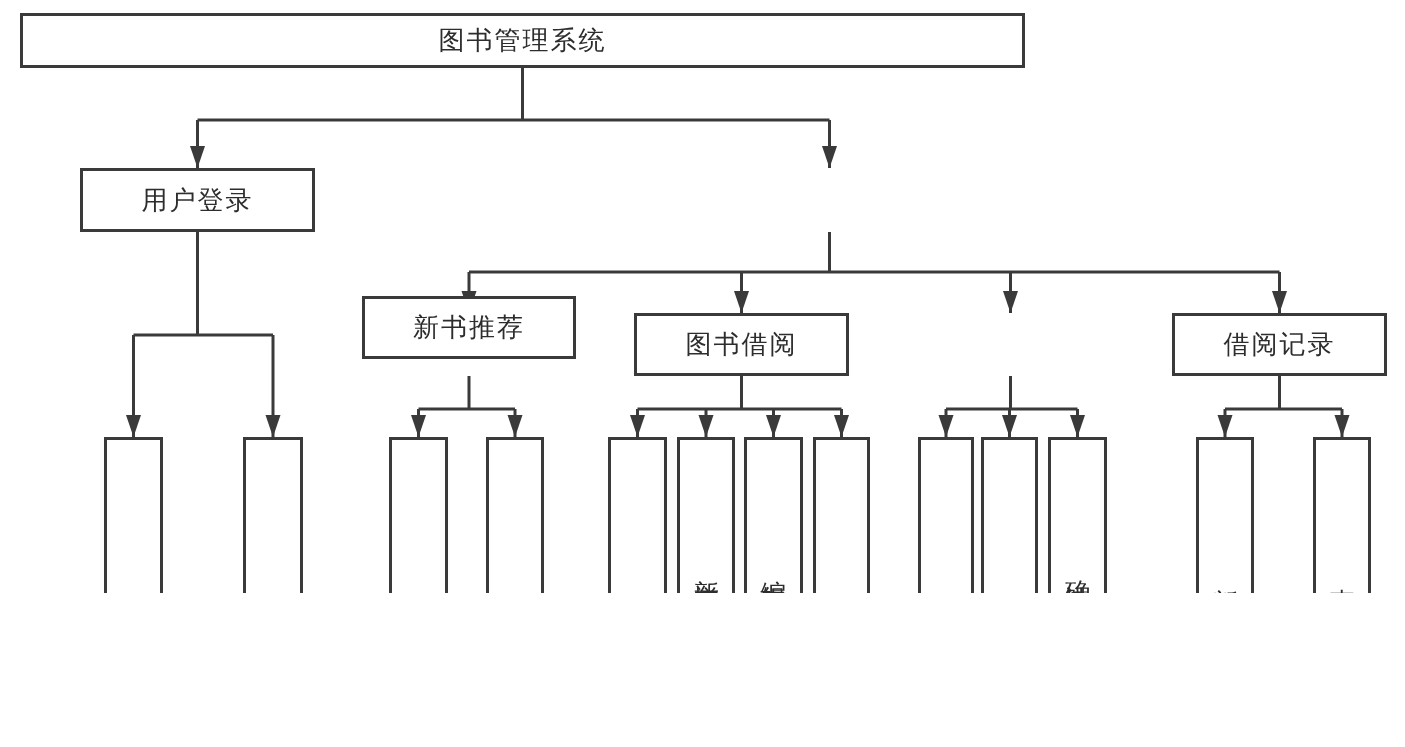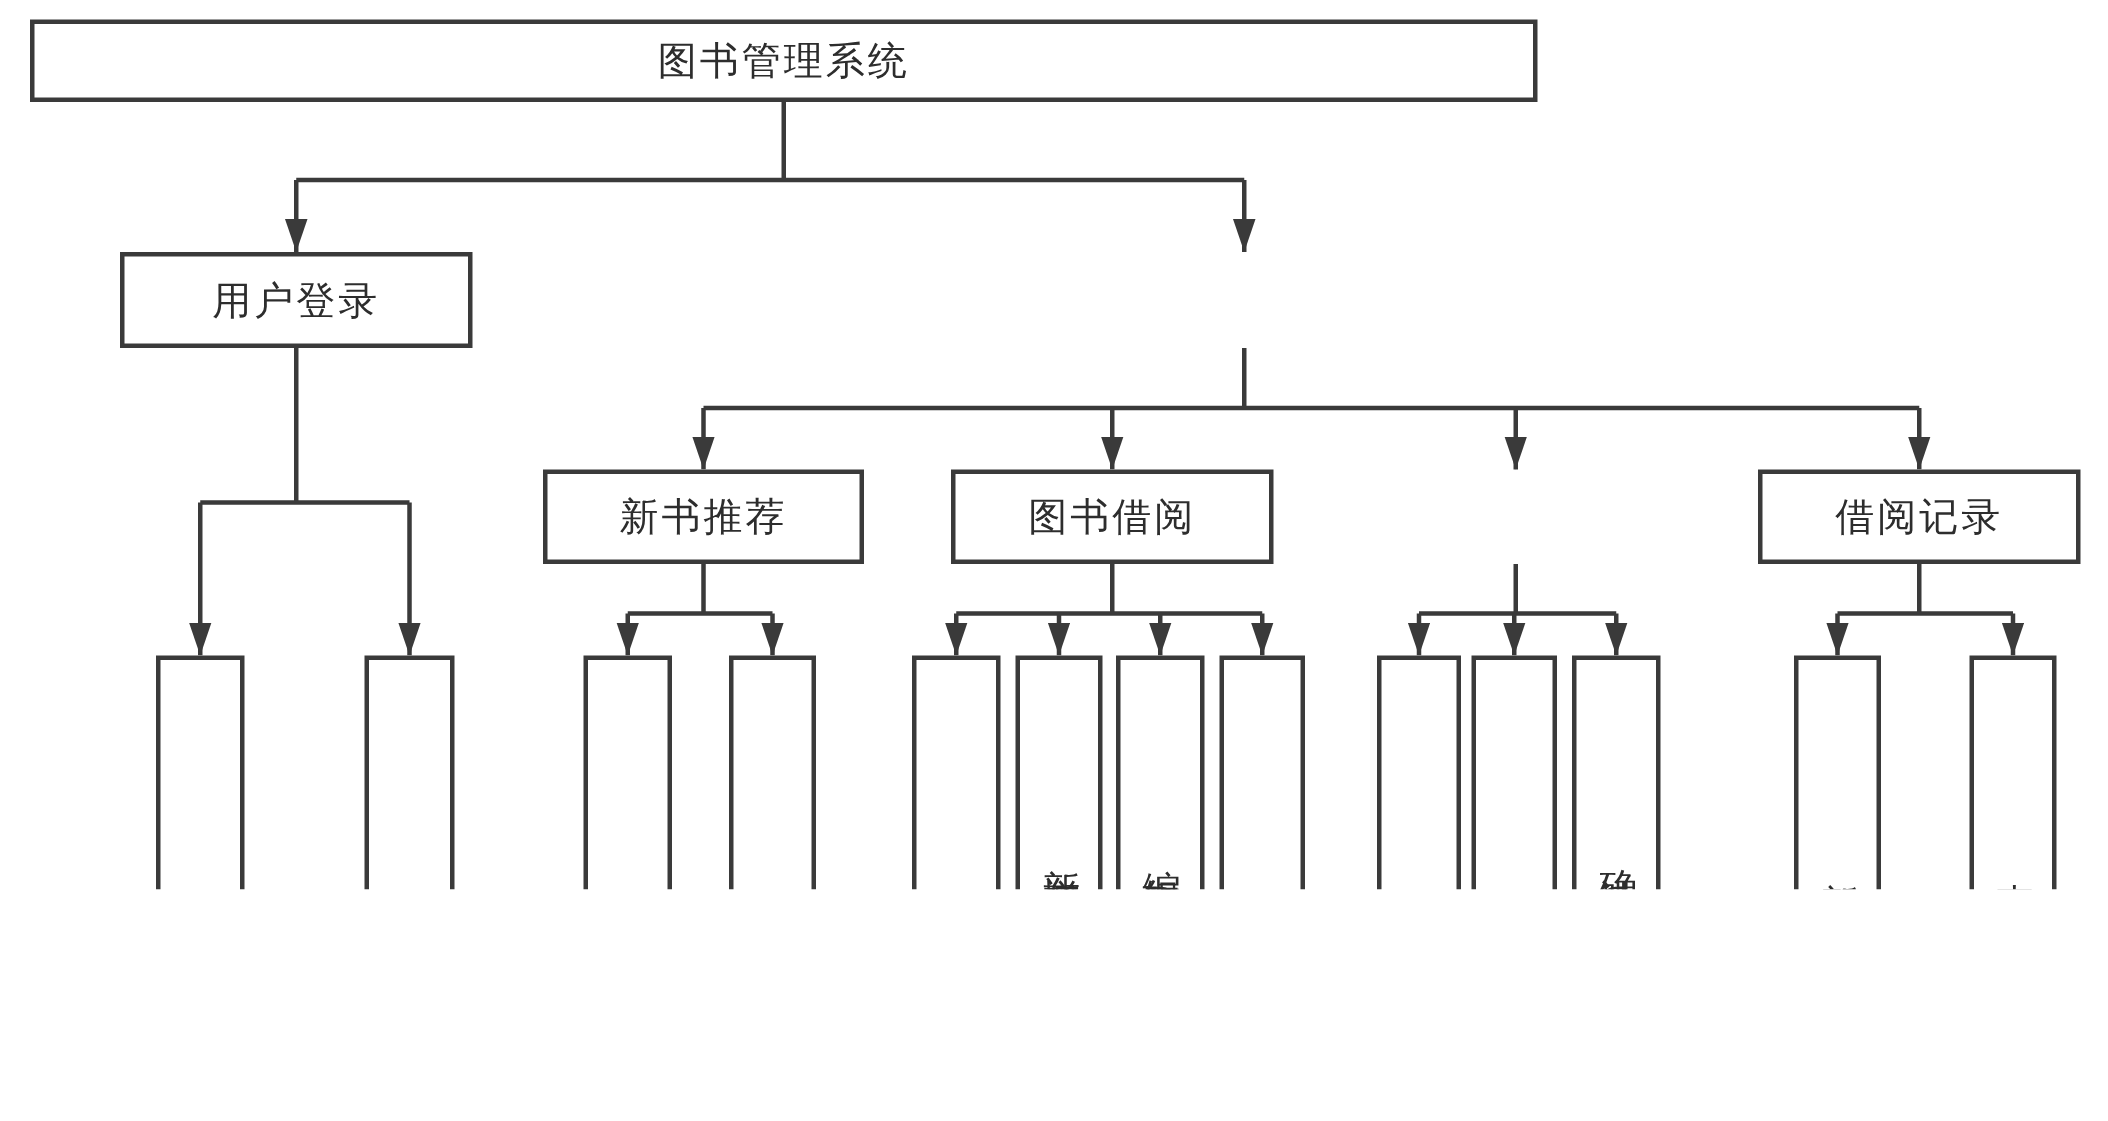--- a/index.html
+++ b/index.html
@@ -82,21 +82,21 @@
       <path d="M1279.5,376 L1279.5,409 M1225,409 L1342,409"></path>
       <line x1="1225" y1="409" x2="1225" y2="437" marker-end="url(#arrow)"></line>
       <line x1="1342" y1="409" x2="1342" y2="437" marker-end="url(#arrow)"></line>
     </g>
   </svg>
 
   <div class="box node" style="left:20px;top:13px;width:1005px;height:55px">图书管理系统</div>
 
   <div class="box node" style="left:80px;top:168px;width:235px;height:64px">用户登录</div>
 
-  <div class="box node" style="left:362px;top:313px;width:214px;height:63px">新书推荐</div>
+  <div class="box node" style="left:362px;top:296px;width:214px;height:63px">新书推荐</div>
   <div class="box node" style="left:634px;top:313px;width:215px;height:63px">图书借阅</div>
   <div class="box node" style="left:1172px;top:313px;width:215px;height:63px">借阅记录</div>
 
   <div class="box leaf" style="left:104px;width:59px">
     <span class="vtext">用户登录</span>
   </div>
   <div class="box leaf" style="left:243px;width:60px">
     <span class="vtext">注销登录</span>
   </div>
 

